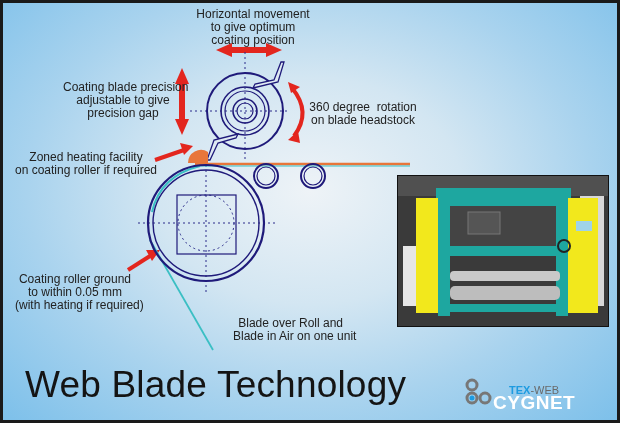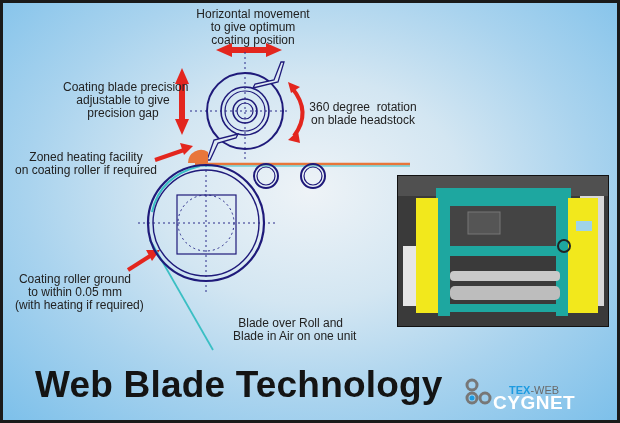--- a/index.html
+++ b/index.html
@@ -1,21 +1,21 @@
 <!DOCTYPE html>
 <html><head>
 <meta charset="utf-8">
 <style>
   html, body { margin:0; padding:0; }
   body { width:620px; height:423px; background:#1a1a1a; overflow:hidden; font-family:"Liberation Sans", sans-serif; }
   .frame { position:absolute; left:3px; top:3px; width:614px; height:417px;
     background: radial-gradient(ellipse at 50% 45%, #eef3f7 0%, #d3e6f2 35%, #a9d3ee 65%, #7dc0ea 100%);
     overflow:hidden; }
   .label { position:absolute; color:#222; font-size:12px; line-height:13px; text-align:center; white-space:nowrap; }
-  .title { position:absolute; left:32px; top:361px; font-size:37px; font-weight:bold; color:#141414; letter-spacing:0.2px; white-space:nowrap; }
+  .title { position:absolute; left:22px; top:361px; font-size:37px; font-weight:normal; color:#141414; letter-spacing:0.2px; white-space:nowrap; }
   svg.diagram { position:absolute; left:0; top:0; }
   .photo { position:absolute; left:394px; top:172px; width:210px; height:150px; background:#2b2b2b; border:1px solid #111; overflow:hidden; }
   .logo { position:absolute; left:462px; top:373px; }
   .logo .brand { position:absolute; left:28px; top:16px; font-size:19px; font-weight:bold; color:#fff; letter-spacing:0.5px; white-space:nowrap; }
   .logo .sub { position:absolute; left:28px; top:8px; font-size:11px; font-weight:bold; white-space:nowrap;margin-left:16px; }
   .logo .sub .a { color:#1e9be0; }
   .logo .sub .b { color:#6a6a6a; font-weight:normal; }
 </style>
 </head>
 <body>

